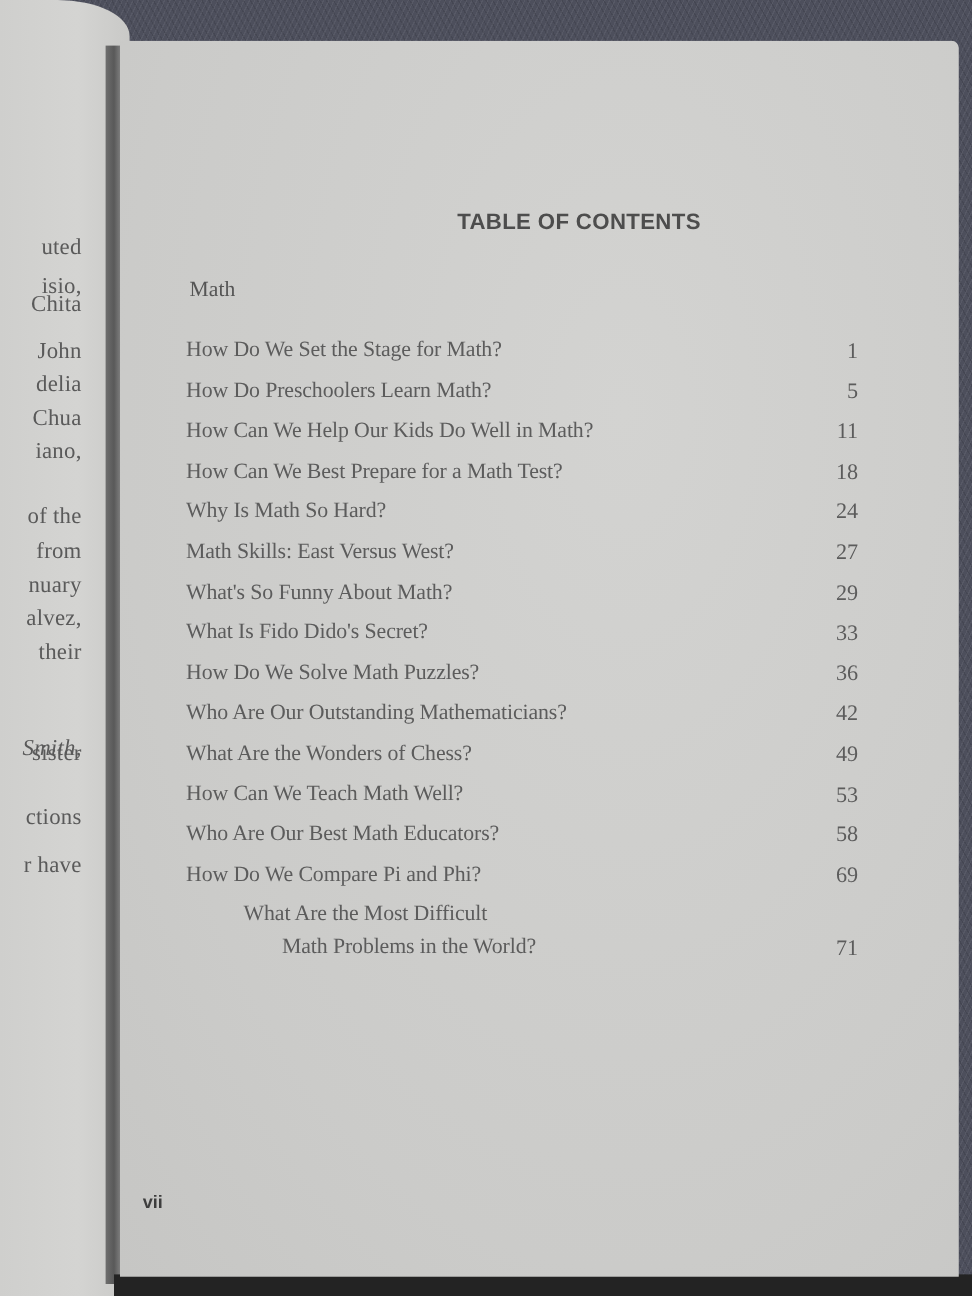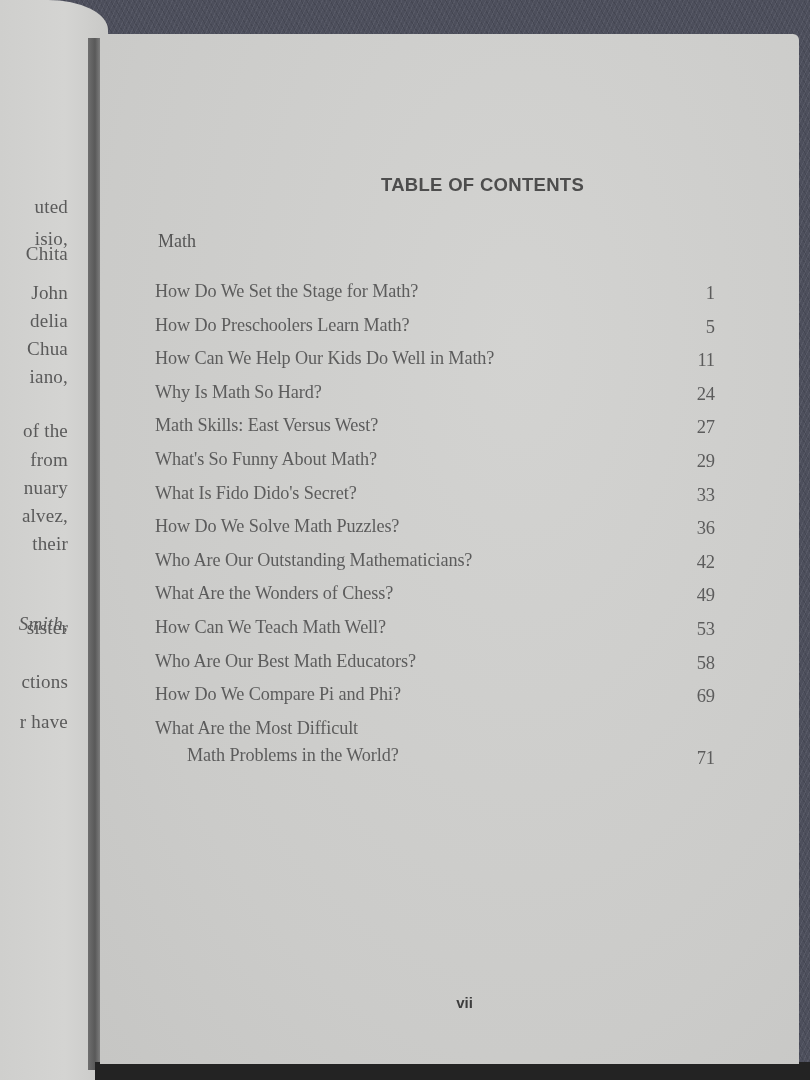--- a/index.html
+++ b/index.html
@@ -48,29 +48,29 @@
     }
     .toc-list { position: absolute; left: 55px; top: 247px; width: 560px; }
     .toc-row {
       position: relative; height: 33.6px; font-size: 18.2px; color: #5c5c5c;
       letter-spacing: -0.1px;
     }
     .toc-row .entry { position: absolute; left: 0; top: 0; white-space: nowrap; }
     .toc-row .page {
       position: absolute; right: 0; top: 2px; text-align: right; font-size: 18.5px;
     }
-    .toc-row.two-line { height: 60px; }
+    .toc-row.two-line { height: 60px; margin-left: 48px; }
     .toc-row.two-line .entry-line2 {
       position: absolute; left: 32px; top: 27px; white-space: nowrap;
     }
     .toc-row.two-line .page { top: 30px; }
     .folio {
-      position: absolute; left: 0; width: 100%; top: 960px; text-align: center;
+      position: absolute; left: 0; width: 100%; top: 960px; text-align: left;
       font-family: "Liberation Sans", "DejaVu Sans", sans-serif; font-weight: bold;
-      font-size: 15px; color: #3e3e3e; padding-left: 30px; box-sizing: border-box;
+      font-size: 15px; color: #3e3e3e; padding-left: 19px; box-sizing: border-box;
     }
   </style>
 </head>
 <body>
 
 <div class="left-page" id="left-page">
     <div class="frag" style="top: 196px; right: 40px; left: auto;">uted</div>
     <div class="frag" style="top: 228px; right: 40px; left: auto; margin-left: 24px;">isio,</div>
     <div class="frag" style="top: 243px; right: 40px; left: auto;">Chita</div>
     <div class="frag" style="top: 282px; right: 40px; left: auto;">John</div>
@@ -98,20 +98,24 @@
         <span class="entry">How Do We Set the Stage for Math?</span>
         <span class="page">1</span>
       </div>
       <div class="toc-row">
         <span class="entry">How Do Preschoolers Learn Math?</span>
         <span class="page">5</span>
       </div>
       <div class="toc-row">
         <span class="entry">How Can We Help Our Kids Do Well in Math?</span>
         <span class="page">11</span>
+      </div>
+      <div class="toc-row">
+        <span class="entry">How Can We Best Prepare for a Math Test?</span>
+        <span class="page">18</span>
       </div>
       <div class="toc-row">
         <span class="entry">Why Is Math So Hard?</span>
         <span class="page">24</span>
       </div>
       <div class="toc-row">
         <span class="entry">Math Skills: East Versus West?</span>
         <span class="page">27</span>
       </div>
       <div class="toc-row">

